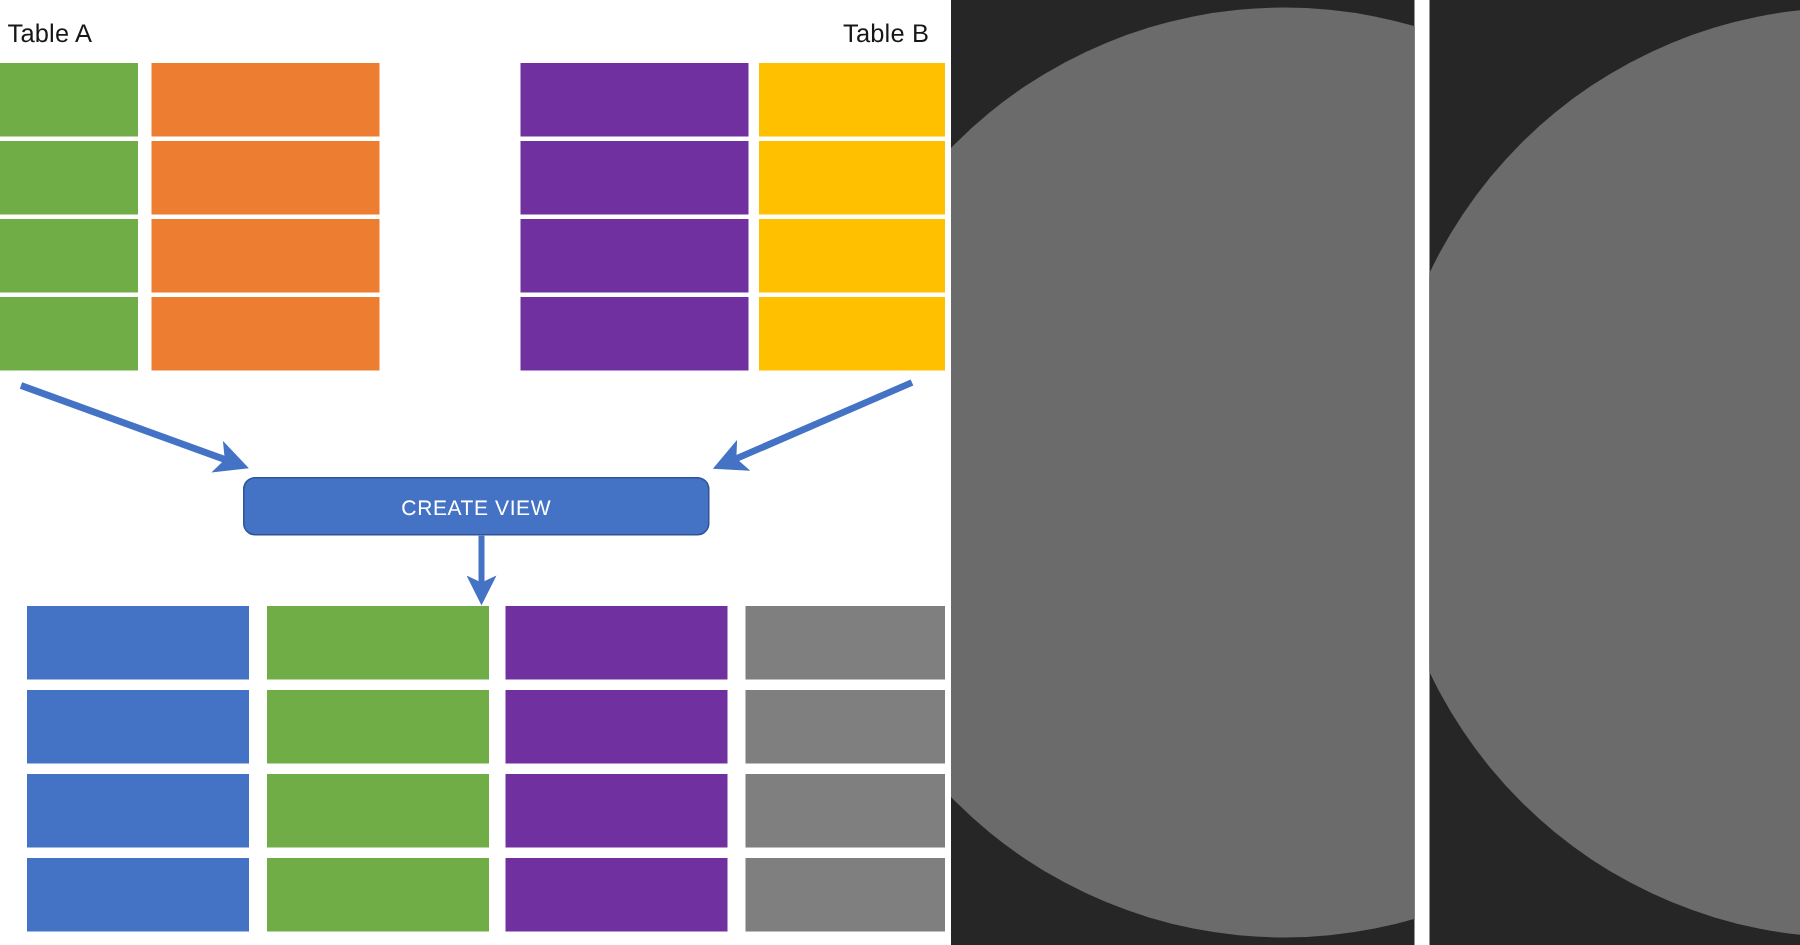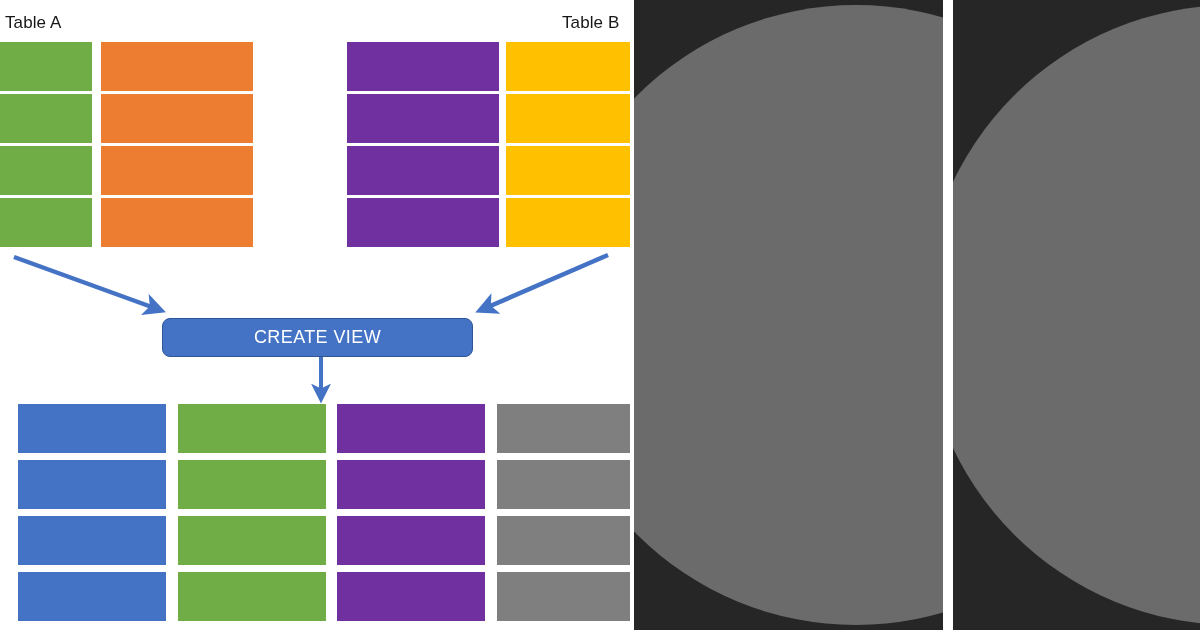--- a/index.html
+++ b/index.html
@@ -58,21 +58,21 @@
     position: absolute;
     left: 162px;
     top: 318px;
     width: 311px;
     height: 39px;
     box-sizing: border-box;
     background: #4472C4;
     border: 1.6px solid #2F5597;
     border-radius: 8px;
     color: #ffffff;
-    font-size: 18px;
+    font-size: 14px;
     letter-spacing: 0.4px;
     display: flex;
     align-items: center;
     justify-content: center;
   }
 
   
   .dark-panel {
     position: absolute;
     top: 0;

